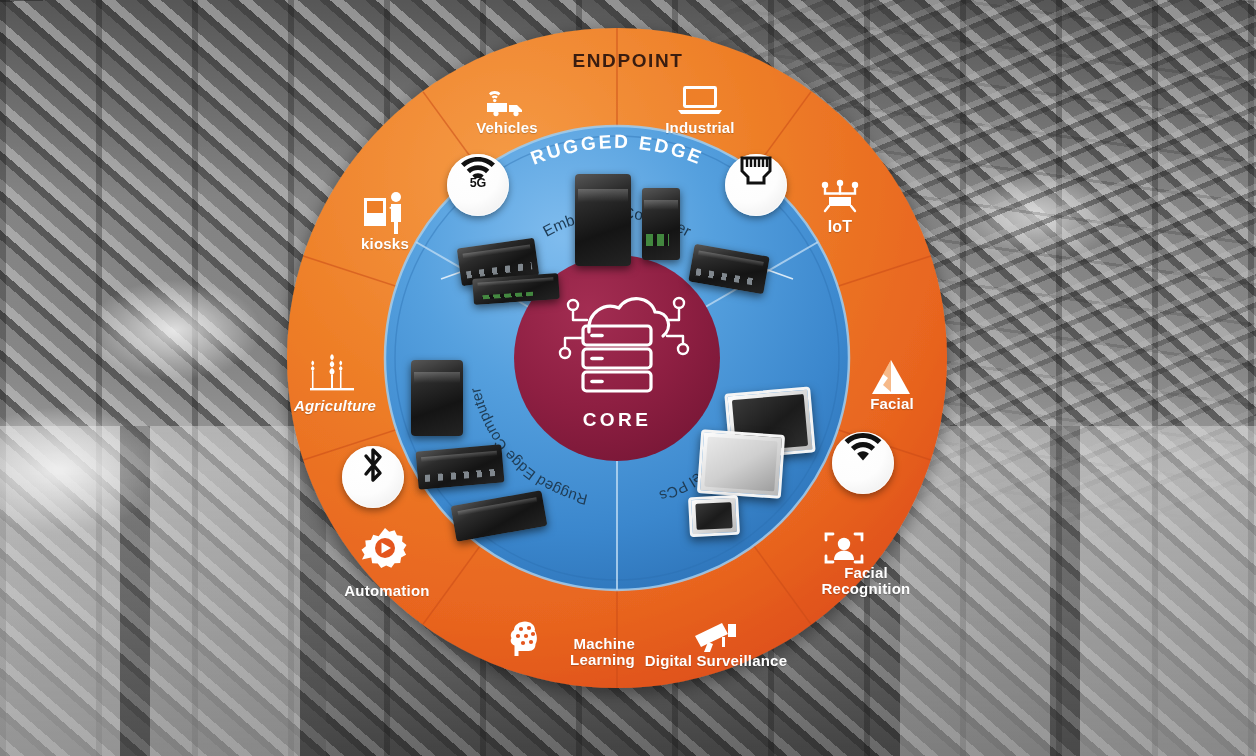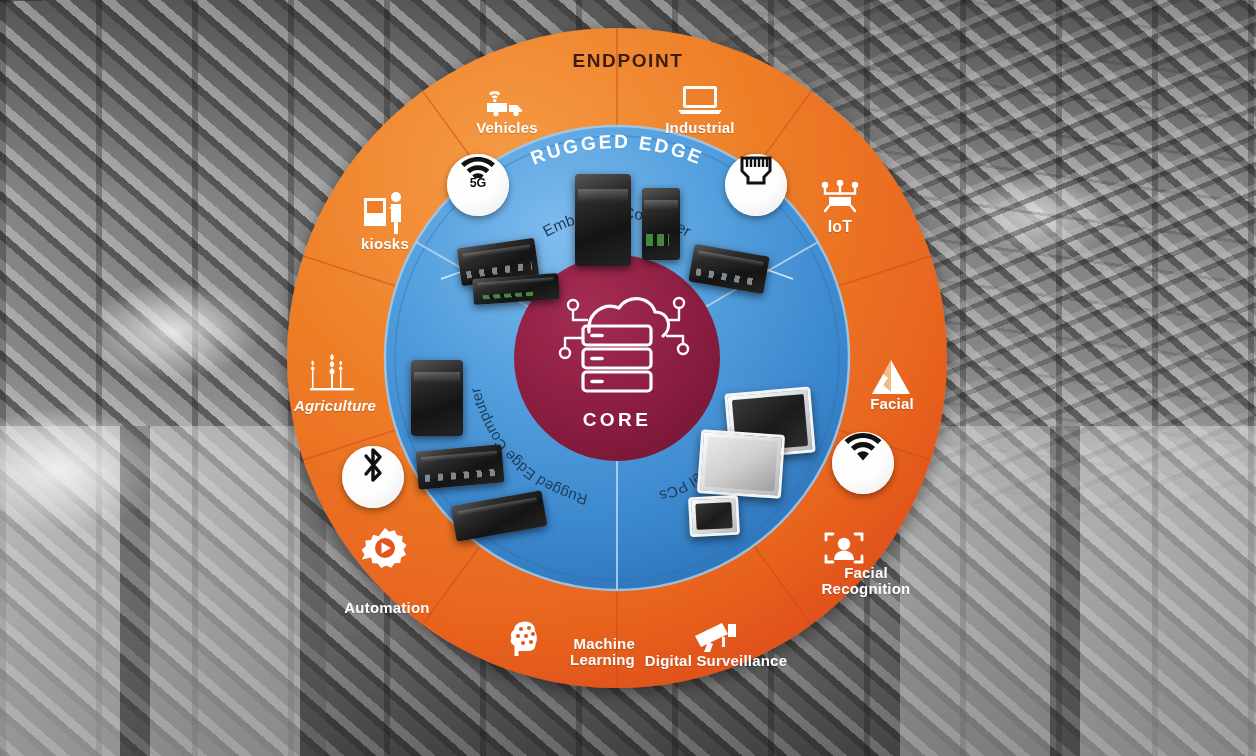--- a/index.html
+++ b/index.html
@@ -350,21 +350,21 @@
     <div class="lbl sm" style="left:256px; top:608px; width:92px; text-align:right;">Machine
 Learning</div>
 
     <div class="ico" style="left:75px; top:498px;">
       <svg width="46" height="44" viewBox="0 0 46 44" fill="#fff">
         <path d="M23 2 l4.2 3.8 5.4-1.6 2.4 5.1 5.6.6-.5 5.6 4.4 3.5-3 4.8 2.6 5-5 2.6-.9 5.6-5.6.3-3.3 4.5-5.1-2.3-5 2.4-3.4-4.5-5.6-.2-1-5.6L0 33.6l2.5-5-3-4.8 4.4-3.6-.6-5.6 5.6-.7 2.3-5.1 5.4 1.5z"></path>
         <circle cx="23" cy="22" r="10" fill="#E4551E"></circle>
         <path d="M19.5 16.5 L29 22 l-9.5 5.5z" fill="#fff"></path>
       </svg>
     </div>
-    <div class="lbl sm" style="left:48px; top:572px; width:104px;">Automation</div>
+    <div class="lbl sm" style="left:48px; top:555px; width:104px;">Automation</div>
 
     <div class="ico" style="left:21px; top:324px;">
       <svg width="48" height="42" viewBox="0 0 48 42" fill="#fff">
         <g>
           <path d="M24 2c2.5 2 2.5 4.5 0 6.5-2.5-2-2.5-4.5 0-6.5z"></path>
           <path d="M24 9c3 2 3 4.5 0 6.5-3-2-3-4.5 0-6.5z"></path>
           <path d="M24 16c3.4 2.2 3.4 5 0 7.2-3.4-2.2-3.4-5 0-7.2z"></path>
           <rect x="23" y="23" width="2" height="14"></rect>
         </g>
         <g transform="translate(-14,7) scale(0.78)">

